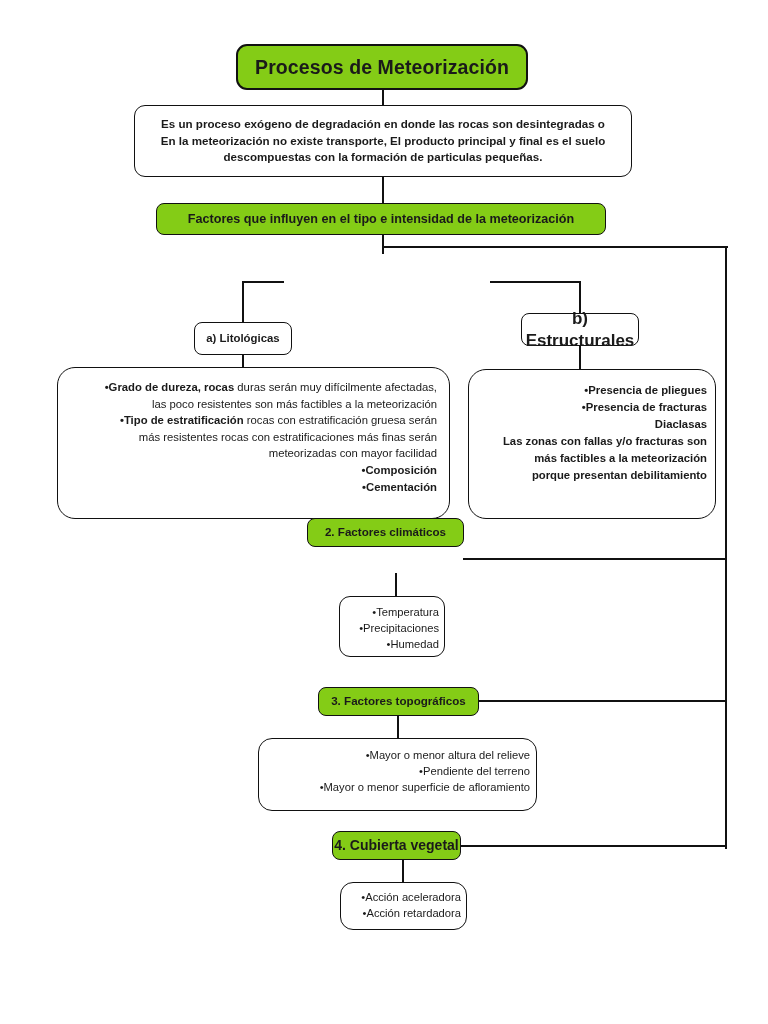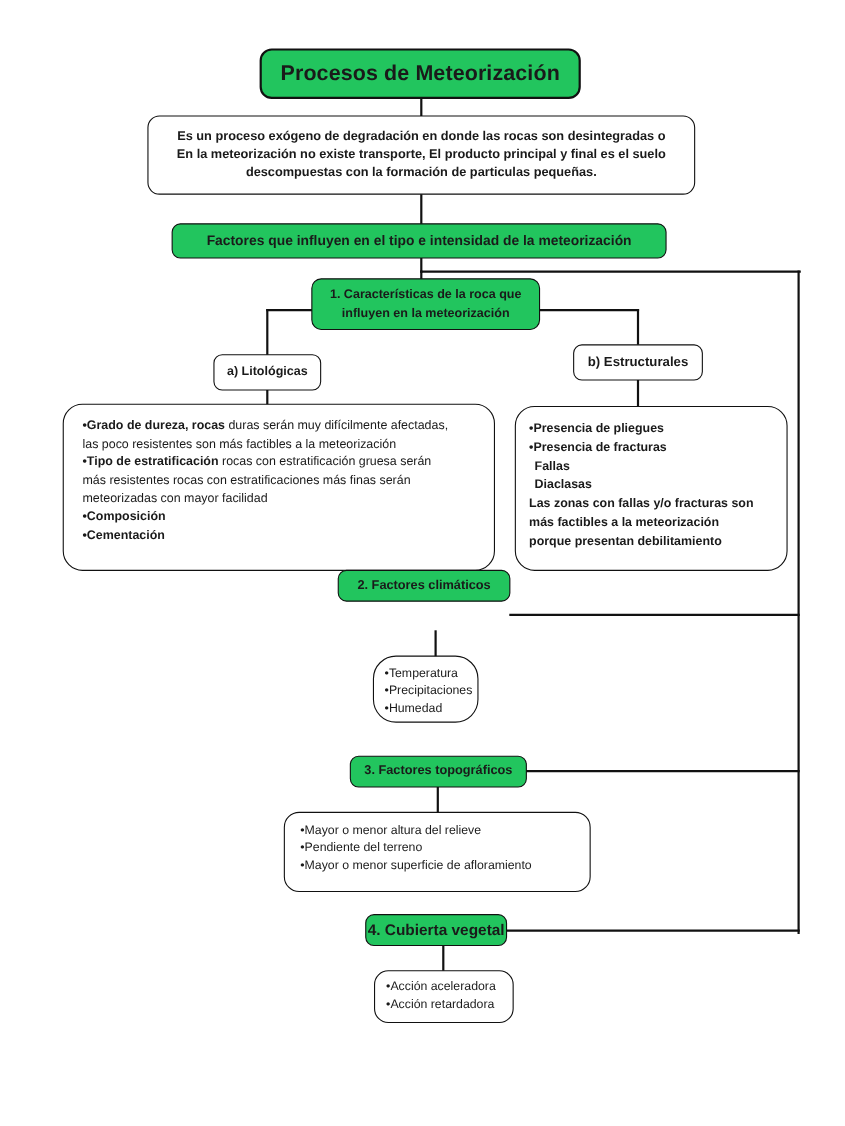--- a/index.html
+++ b/index.html
@@ -31,29 +31,29 @@
     position: absolute;
     box-sizing: border-box;
     border: 1.6px solid #111111;
     background: #ffffff;
     display: flex;
     align-items: center;
     justify-content: center;
     z-index: 2;
   }
   .node.yellow {
-    background: #22c55e;
+    background: #84cc16;
   }
   .node .inner {
     width: 100%;
     text-align: center;
     line-height: 1.28;
   }
   .node.left .inner {
-    text-align: left;
+    text-align: right;
   }
 
   
   #title-box {
     left: 236px;
     top: 44px;
     width: 292px;
     height: 46px;
     border-radius: 11px;
     border-width: 2px;
@@ -119,21 +119,21 @@
   }
 
   #estruct-box {
     left: 521px;
     top: 313px;
     width: 118px;
     height: 33px;
     border-radius: 8px;
   }
   #estruct-box .inner {
-    font-size: 12px;
+    font-size: 17px;
     font-weight: bold;
   }
 
   #lito-content {
     left: 57px;
     top: 367px;
     width: 393px;
     height: 152px;
     border-radius: 18px;
     align-items: flex-start;
@@ -167,23 +167,23 @@
     height: 29px;
     border-radius: 8px;
   }
   #sec2-box .inner {
     font-size: 11.6px;
     font-weight: bold;
   }
   #sec2-content {
     left: 339px;
     top: 596px;
-    width: 96px;
+    width: 106px;
     height: 61px;
-    border-radius: 21px;
+    border-radius: 11px;
     align-items: flex-start;
   }
   #sec2-content .inner {
     font-size: 11.2px;
     line-height: 1.43;
     padding: 7px 5px 0 10px;
   }
 
   
   #sec3-box {
@@ -289,26 +289,20 @@
       <div>Es un proceso exógeno de degradación en donde las rocas son desintegradas o</div>
       <div>En la meteorización no existe transporte, El producto principal y final es el suelo</div>
       <div>descompuestas con la formación de particulas pequeñas.</div>
     </div>
   </div>
 
   <div class="node yellow" id="factors-box">
     <div class="inner">Factores que influyen en el tipo e intensidad de la meteorización</div>
   </div>
 
-  <div class="node yellow" id="sec1-box">
-    <div class="inner">
-      <div>1. Características de la roca que</div>
-      <div>influyen en la meteorización</div>
-    </div>
-  </div>
 
   <div class="node" id="lito-box">
     <div class="inner">a) Litológicas</div>
   </div>
 
   <div class="node" id="estruct-box">
     <div class="inner">b) Estructurales</div>
   </div>
 
   <div class="node left" id="lito-content">
@@ -320,21 +314,20 @@
       <div><span class="n">meteorizadas con mayor facilidad</span></div>
       <div><span class="b">•</span><span class="b">Composición</span></div>
       <div><span class="b">•</span><span class="b">Cementación</span></div>
     </div>
   </div>
 
   <div class="node left" id="estruct-content">
     <div class="inner">
       <div>•Presencia de pliegues</div>
       <div>•Presencia de fracturas</div>
-      <div class="ind"> Fallas</div>
       <div class="ind"> Diaclasas</div>
       <div>Las zonas con fallas y/o fracturas son</div>
       <div>más factibles a la meteorización</div>
       <div>porque presentan debilitamiento</div>
     </div>
   </div>
 
   <div class="node yellow" id="sec2-box">
     <div class="inner">2. Factores climáticos</div>
   </div>

